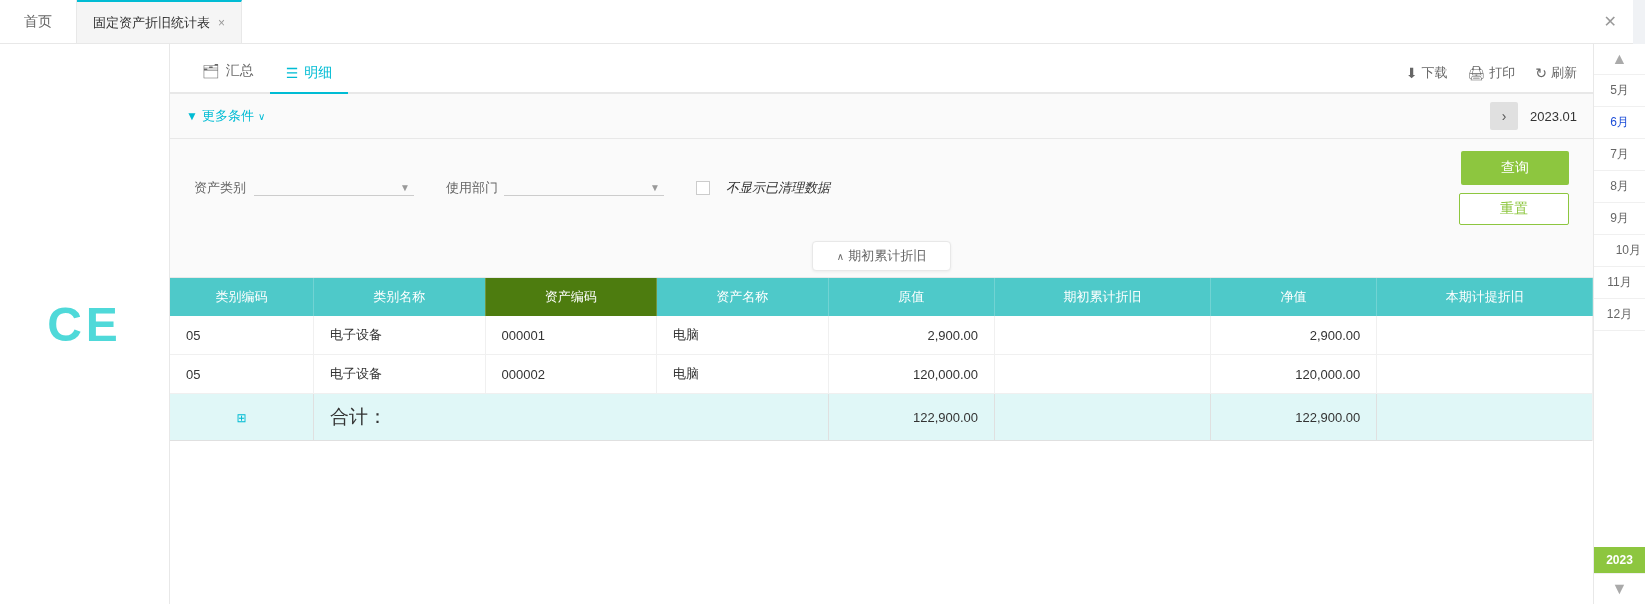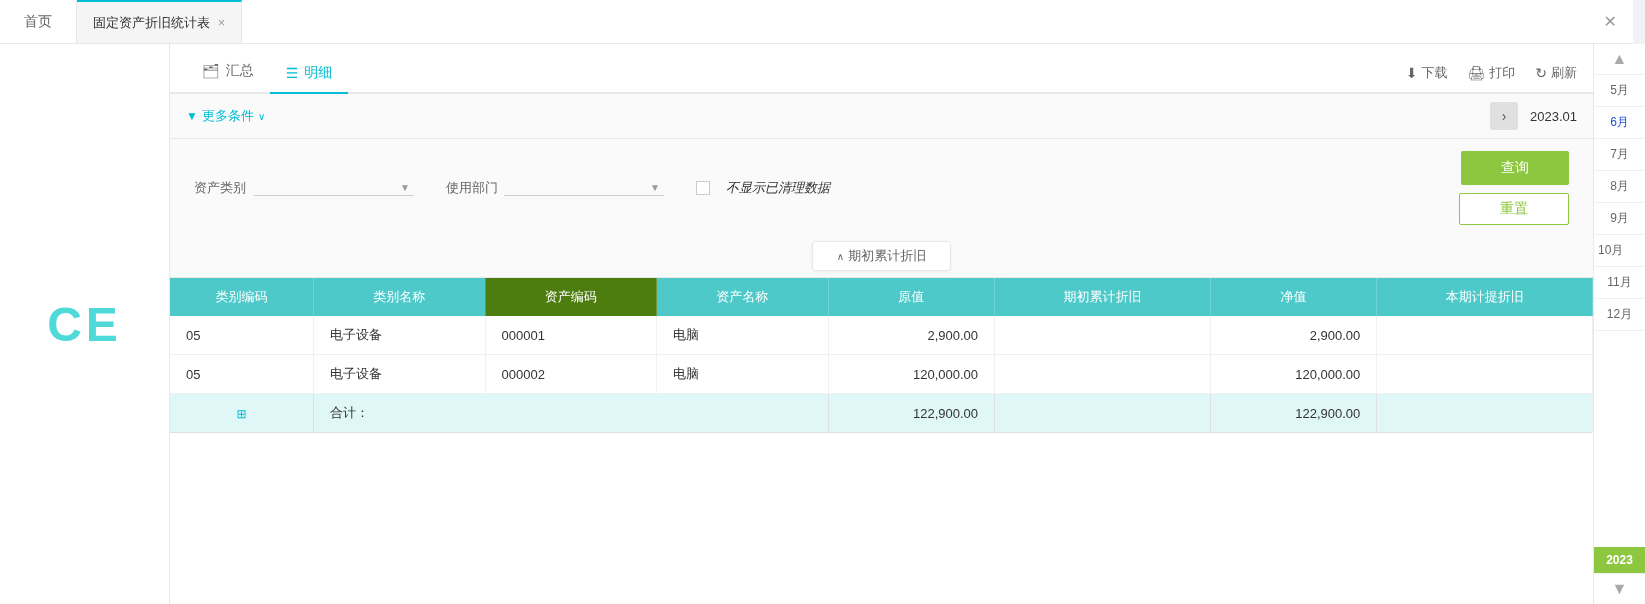--- a/index.html
+++ b/index.html
@@ -165,21 +165,21 @@
             <td style="padding:10px 16px;font-size:13px;text-align:left;border-right:1px solid #f0f0f0;">电脑</td>
             <td style="padding:10px 16px;font-size:13px;text-align:right;border-right:1px solid #f0f0f0;">120,000.00</td>
             <td style="padding:10px 16px;font-size:13px;text-align:right;border-right:1px solid #f0f0f0;"></td>
             <td style="padding:10px 16px;font-size:13px;text-align:right;border-right:1px solid #f0f0f0;">120,000.00</td>
             <td style="padding:10px 16px;font-size:13px;text-align:right;"></td>
           </tr>
           <tr style="background:#e0f7f7;border-bottom:1px solid #e0e0e0;">
             <td style="padding:10px 16px;font-size:13px;border-right:1px solid #e0e0e0;text-align:center;">
               <span style="color:#00bcd4;font-size:12px;">⊞</span>
             </td>
-            <td colspan="3" style="padding:10px 16px;font-size:13px;text-align:left;border-right:1px solid #e0e0e0;">合计：</td>
+            <td colspan="3" style="padding:10px 16px;font-size:19px;text-align:left;border-right:1px solid #e0e0e0;">合计：</td>
             <td style="padding:10px 16px;font-size:13px;text-align:right;border-right:1px solid #e0e0e0;">122,900.00</td>
             <td style="padding:10px 16px;font-size:13px;text-align:right;border-right:1px solid #e0e0e0;"></td>
             <td style="padding:10px 16px;font-size:13px;text-align:right;border-right:1px solid #e0e0e0;">122,900.00</td>
             <td style="padding:10px 16px;font-size:13px;text-align:right;"></td>
           </tr>
         </tbody>
       </table>
     </div>
   </div>
 
@@ -193,21 +193,21 @@
     </div>
     <div style="width:100%;text-align:center;padding:7px 4px;font-size:12px;color:#666;cursor:pointer;border-bottom:1px solid #f0f0f0;">
       <span>7月</span>
     </div>
     <div style="width:100%;text-align:center;padding:7px 4px;font-size:12px;color:#666;cursor:pointer;border-bottom:1px solid #f0f0f0;">
       <span>8月</span>
     </div>
     <div style="width:100%;text-align:center;padding:7px 4px;font-size:12px;color:#666;cursor:pointer;border-bottom:1px solid #f0f0f0;">
       <span>9月</span>
     </div>
-    <div style="width:100%;text-align:left;padding:7px 4px;font-size:12px;color:#666;cursor:pointer;border-bottom:1px solid #f0f0f0;">
+    <div style="width:100%;text-align:right;padding:7px 4px;font-size:12px;color:#666;cursor:pointer;border-bottom:1px solid #f0f0f0;">
       <span>10月</span>
     </div>
     <div style="width:100%;text-align:center;padding:7px 4px;font-size:12px;color:#666;cursor:pointer;border-bottom:1px solid #f0f0f0;">
       <span>11月</span>
     </div>
     <div style="width:100%;text-align:center;padding:7px 4px;font-size:12px;color:#666;cursor:pointer;border-bottom:1px solid #f0f0f0;">
       <span>12月</span>
     </div>
     <div style="flex:1;"></div>
     <div style="width:100%;background:#8dc63f;color:#fff;text-align:center;padding:6px 4px;font-size:12px;font-weight:bold;">

